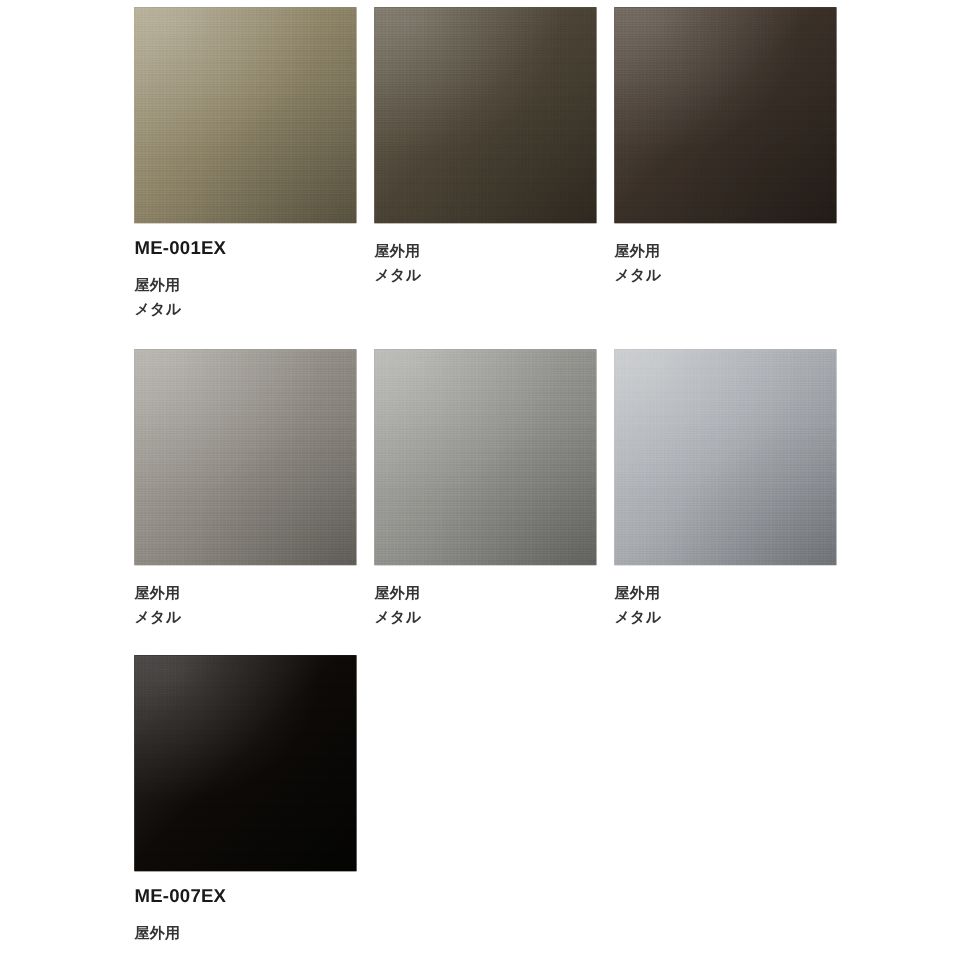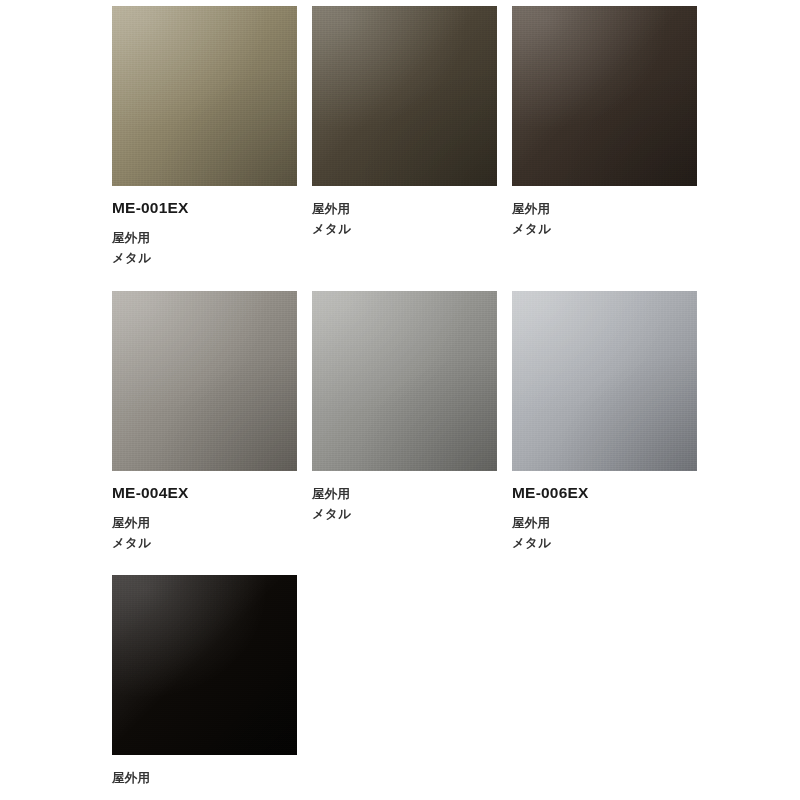--- a/index.html
+++ b/index.html
@@ -154,21 +154,20 @@
           <p class="meta-line">メタル</p>
         </div>
       </div>
       <div class="swatch-card">
         <div class="chip" style="background-color: rgb(145, 141, 134); background-image: linear-gradient(135deg, rgb(165, 161, 154) 0%, rgb(145, 141, 134) 46%, rgb(122, 118, 111) 100%);">
           <div class="falloff"></div>
           <div class="sheen"></div>
           <div class="grain"></div>
         </div>
         <div class="caption">
-          <p class="code">ME-004EX</p>
           <p class="meta-line">屋外用</p>
           <p class="meta-line">メタル</p>
         </div>
       </div>
       <div class="swatch-card">
         <div class="chip" style="background-color: rgb(147, 147, 143); background-image: linear-gradient(135deg, rgb(168, 168, 164) 0%, rgb(147, 147, 143) 46%, rgb(124, 124, 120) 100%);">
           <div class="falloff"></div>
           <div class="sheen"></div>
           <div class="grain"></div>
         </div>
@@ -177,29 +176,29 @@
           <p class="meta-line">メタル</p>
         </div>
       </div>
       <div class="swatch-card">
         <div class="chip" style="background-color: rgb(169, 172, 177); background-image: linear-gradient(135deg, rgb(189, 192, 196) 0%, rgb(169, 172, 177) 46%, rgb(142, 145, 151) 100%);">
           <div class="falloff"></div>
           <div class="sheen"></div>
           <div class="grain"></div>
         </div>
         <div class="caption">
-          <p class="code">ME-006EX</p>
           <p class="meta-line">屋外用</p>
           <p class="meta-line">メタル</p>
         </div>
       </div>
       <div class="swatch-card">
         <div class="chip" style="background-color: rgb(13, 10, 7); background-image: linear-gradient(135deg, rgb(22, 18, 16) 0%, rgb(13, 10, 7) 46%, rgb(5, 4, 3) 100%);">
           <div class="falloff"></div>
           <div class="sheen"></div>
           <div class="grain"></div>
         </div>
         <div class="caption">
+          <p class="code">ME-007EX</p>
           <p class="meta-line">屋外用</p>
         </div>
       </div>
     </div>
 </div>
 
 </body></html>

